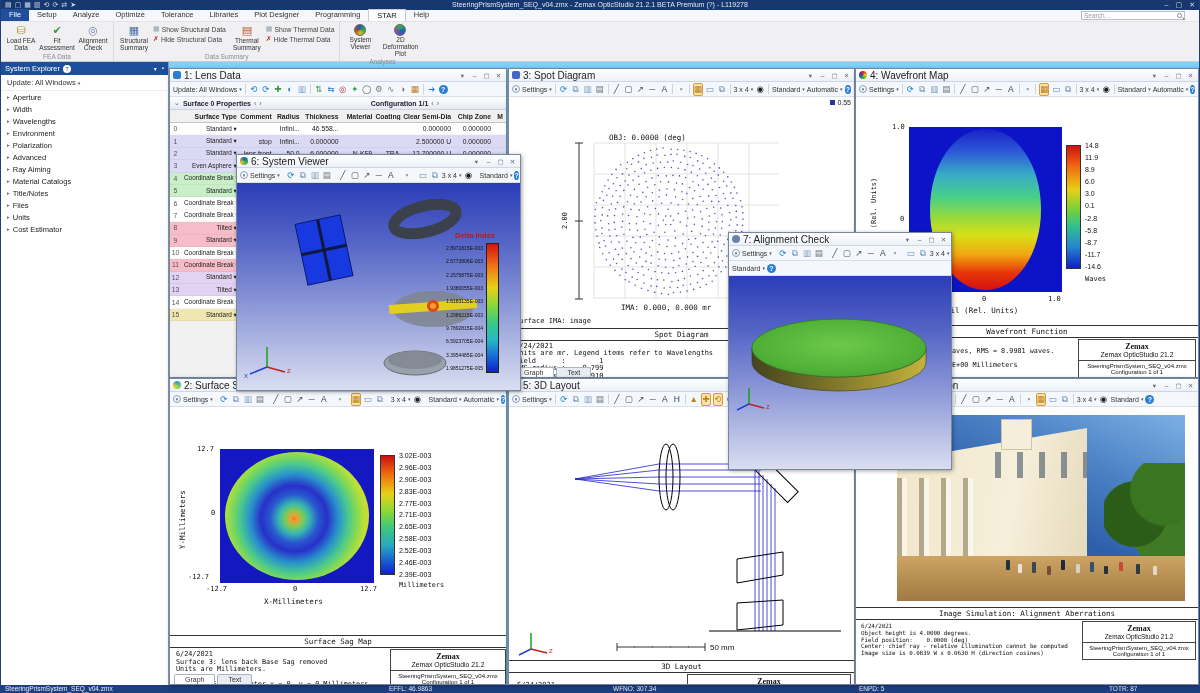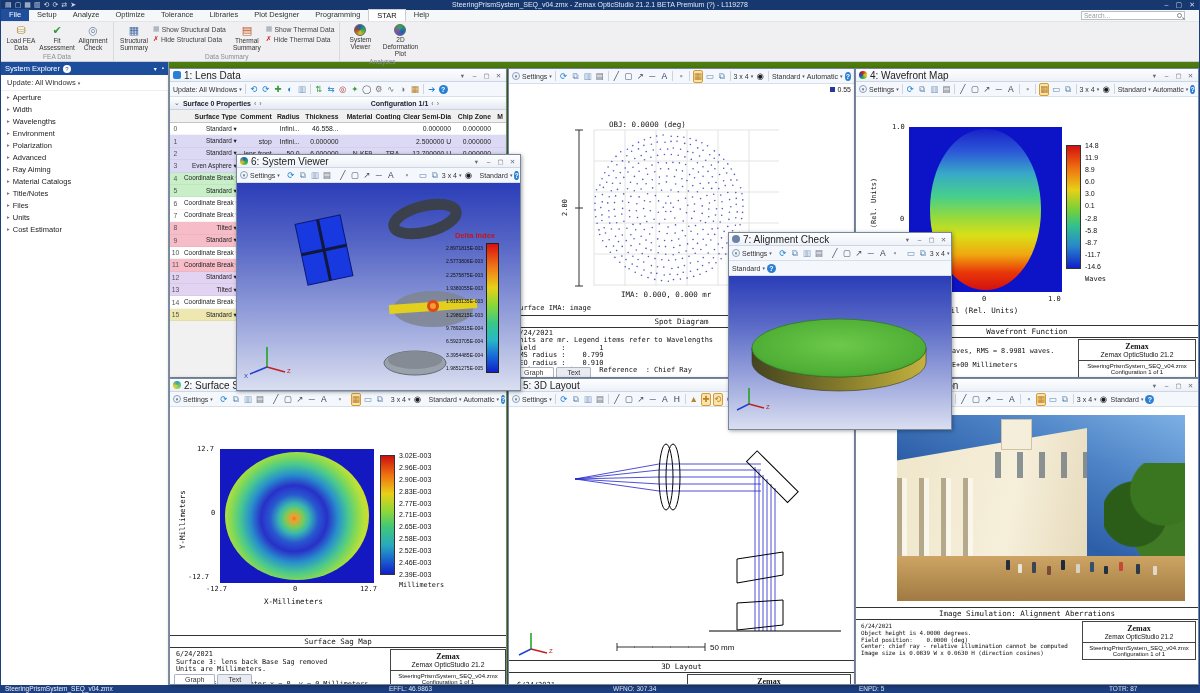--- a/index.html
+++ b/index.html
@@ -1,17 +1,17 @@
 <!DOCTYPE html>
 <html><head>
 <meta charset="utf-8">
 <style>
   html,body{margin:0;padding:0;background:#555;}
   *{box-sizing:border-box;font-family:"Liberation Sans","DejaVu Sans",sans-serif;}
-  #root{position:relative;width:1200px;height:693px;background:#4d7c0f;overflow:hidden;
+  #root{position:relative;width:1200px;height:693px;background:#7dd3fc;overflow:hidden;
         border-left:1px solid #1d3f80;border-right:1px solid #1d3f80;}
   
   #titlebar{position:absolute;left:0;top:0;width:100%;height:10px;background:#17386e;display:flex;align-items:center;padding:0 4px;}
   #qat{display:flex;gap:3px;}
   #qat span{color:#c9d4e8;font-size:7px;line-height:10px;}
   #apptitle{position:absolute;left:0;right:0;text-align:center;color:#dfe8f5;font-size:7px;line-height:10px;pointer-events:none;}
   #winctrl{margin-left:auto;display:flex;gap:7px;z-index:2;}
   #winctrl span{color:#cdd8ea;font-size:7px;line-height:10px;}
   #tabrow{position:absolute;left:0;top:10px;width:100%;height:12px;background:#f6f7f8;border-bottom:1px solid #e2e4e8;display:flex;align-items:flex-end;}
   .tab{font-size:7.5px;color:#333;padding:1px 8px;height:12px;line-height:10px;}
@@ -515,20 +515,28 @@
             <span style="width: 27px; padding-right: 3px; text-align: right; overflow: hidden; white-space: nowrap;"></span>
             <span style="width: 52px; padding-right: 3px; text-align: right; overflow: hidden; white-space: nowrap;"></span>
             <span style="width: 40px; padding-right: 3px; text-align: right; overflow: hidden; white-space: nowrap;"></span>
             <span style="width: 12px; padding-right: 3px; text-align: right; overflow: hidden; white-space: nowrap;"></span>
           </div>
         </div>
     </div>
   </div>
 
   <div class="win" style="left:507px;top:68px;width:347px;height:310px;z-index:2;">
+    <div class="win-tb">
+      <span class="wicon" style="background:#4466c8;"></span>
+      <span class="t">3: Spot Diagram</span>
+    <span class="ctrl">▾</span>
+        <span class="ctrl">–</span>
+        <span class="ctrl">▢</span>
+        <span class="ctrl">✕</span>
+      </div>
     <div class="toolbar">
         <span class="dd">
           <span class="circv">▾</span>
           <span>Settings</span>
         </span>
         <span class="tsep"></span>
         <span class="ico" style="color: rgb(27, 127, 208);">⟳</span>
         <span class="ico" style="color: rgb(94, 134, 176);">⧉</span>
         <span class="ico" style="color: rgb(124, 156, 192);">▥</span>
         <span class="ico" style="color: rgb(107, 118, 133);">▤</span>
@@ -1414,21 +1422,21 @@
           <div>9.7892815E-004</div>
           <div>6.5923705E-004</div>
           <div>3.3954485E-004</div>
           <div>1.9851275E-005</div>
         </div>
       <div style="position:absolute;left:249px;top:60px;width:13px;height:130px;border:1px solid #222;
            background:linear-gradient(180deg,#d81010 0%,#f07818 18%,#e8d018 34%,#88d838 48%,#38c888 62%,#28b8c8 75%,#1868d8 88%,#1020c8 100%);"></div>
     </div>
   </div>
 
-  <div class="win" style="left:727px;top:232px;width:224px;height:198px;z-index:9;">
+  <div class="win" style="left:727px;top:232px;width:224px;height:238px;z-index:9;">
     <div class="win-tb">
       <span class="wicon" style="background:#6b82a8;border-radius:50%;"></span>
       <span class="t">7: Alignment Check</span>
     <span class="ctrl">▾</span>
         <span class="ctrl">–</span>
         <span class="ctrl">▢</span>
         <span class="ctrl">✕</span>
       </div>
     <div class="toolbar">
         <span class="dd">

